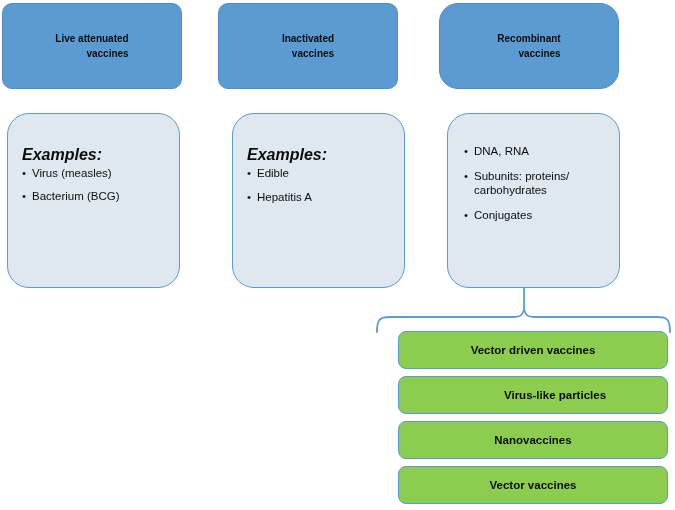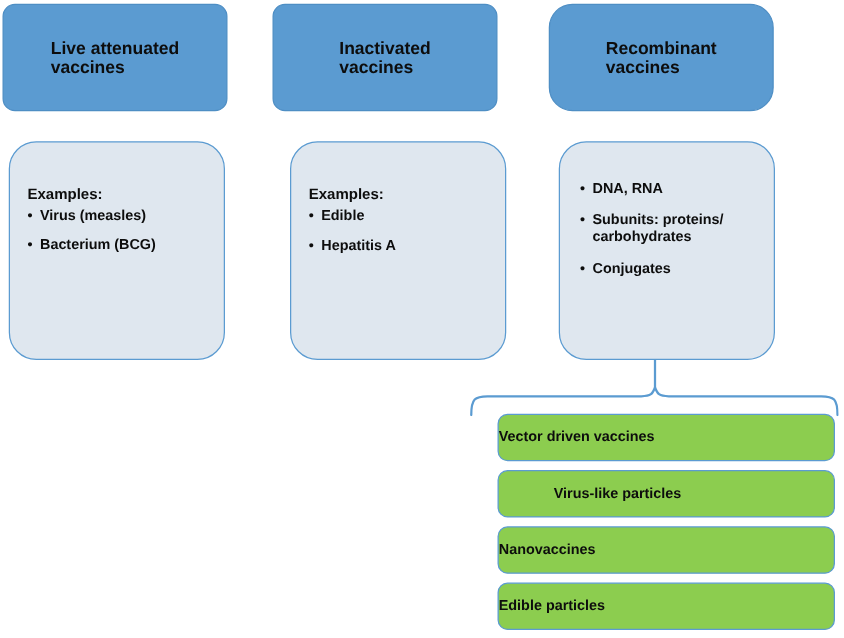--- a/index.html
+++ b/index.html
@@ -28,24 +28,24 @@
     height: 86px;
     background: #5b9bd1;
     border: 1px solid #4e8ec4;
     border-radius: 10px;
     display: flex;
     align-items: center;
     justify-content: center;
     box-sizing: border-box;
   }
   .header-label {
-    font-size: 14px;
+    font-size: 10px;
     font-weight: bold;
     line-height: 15px;
-    text-align: left;
+    text-align: right;
     color: #0d0d0d;
     white-space: pre-line;
   }
   #header-0 { left: 2px;   top: 3px; }
   #header-1 { left: 218px; top: 3px; }
   #header-2 { left: 439px; top: 3px; border-radius: 19px; }
 
   
   .body-box {
     position: absolute;
@@ -55,35 +55,36 @@
     border: 1.4px solid #5b9bd1;
     border-radius: 22px;
     box-sizing: border-box;
     padding: 34px 8px 8px 14px;
   }
   #body-0 { left: 7px;   top: 113px; }
   #body-1 { left: 232px; top: 113px; }
   #body-2 { left: 447px; top: 113px; padding-top: 30px; padding-left: 16px; }
 
   .body-heading {
-    font-size: 12px;
+    font-size: 16px;
     font-weight: bold;
     line-height: 14px;
     margin: 0 0 4px 0;
     color: #0d0d0d;
+    font-style: italic;
   }
 
   .bullet-list {
     list-style: none;
     margin: 0;
     padding: 0;
   }
   .bullet-item {
     font-size: 11.5px;
-    font-weight: bold;
+    font-weight: normal;
     line-height: 14px;
     color: #0d0d0d;
     margin-bottom: 8px;
     padding-left: 10px;
     position: relative;
     white-space: pre-line;
   }
   .bullet-item:before {
     content: "\2022";
     position: absolute;
@@ -108,21 +109,21 @@
   .green-box {
     position: absolute;
     left: 398px;
     width: 270px;
     height: 38px;
     background: #8ccd4f;
     border: 1.4px solid #5b9bd1;
     border-radius: 8px;
     display: flex;
     align-items: center;
-    justify-content: flex-start;
+    justify-content: center;
     box-sizing: border-box;
   }
   .green-label {
     font-size: 11.5px;
     font-weight: bold;
     color: #0d0d0d;
     text-align: center;
   }
   #green-0 { top: 331px; }
   #green-1 { top: 376px; padding-left: 44px; }
@@ -189,16 +190,16 @@
   <div class="green-box" id="green-0">
     <div class="green-label">Vector driven vaccines</div>
   </div>
   <div class="green-box" id="green-1">
     <div class="green-label">Virus-like particles</div>
   </div>
   <div class="green-box" id="green-2">
     <div class="green-label">Nanovaccines</div>
   </div>
   <div class="green-box" id="green-3">
-    <div class="green-label">Edible particles</div>
+    <div class="green-label">Vector vaccines</div>
   </div>
 
 </div>
 
 </body></html>

